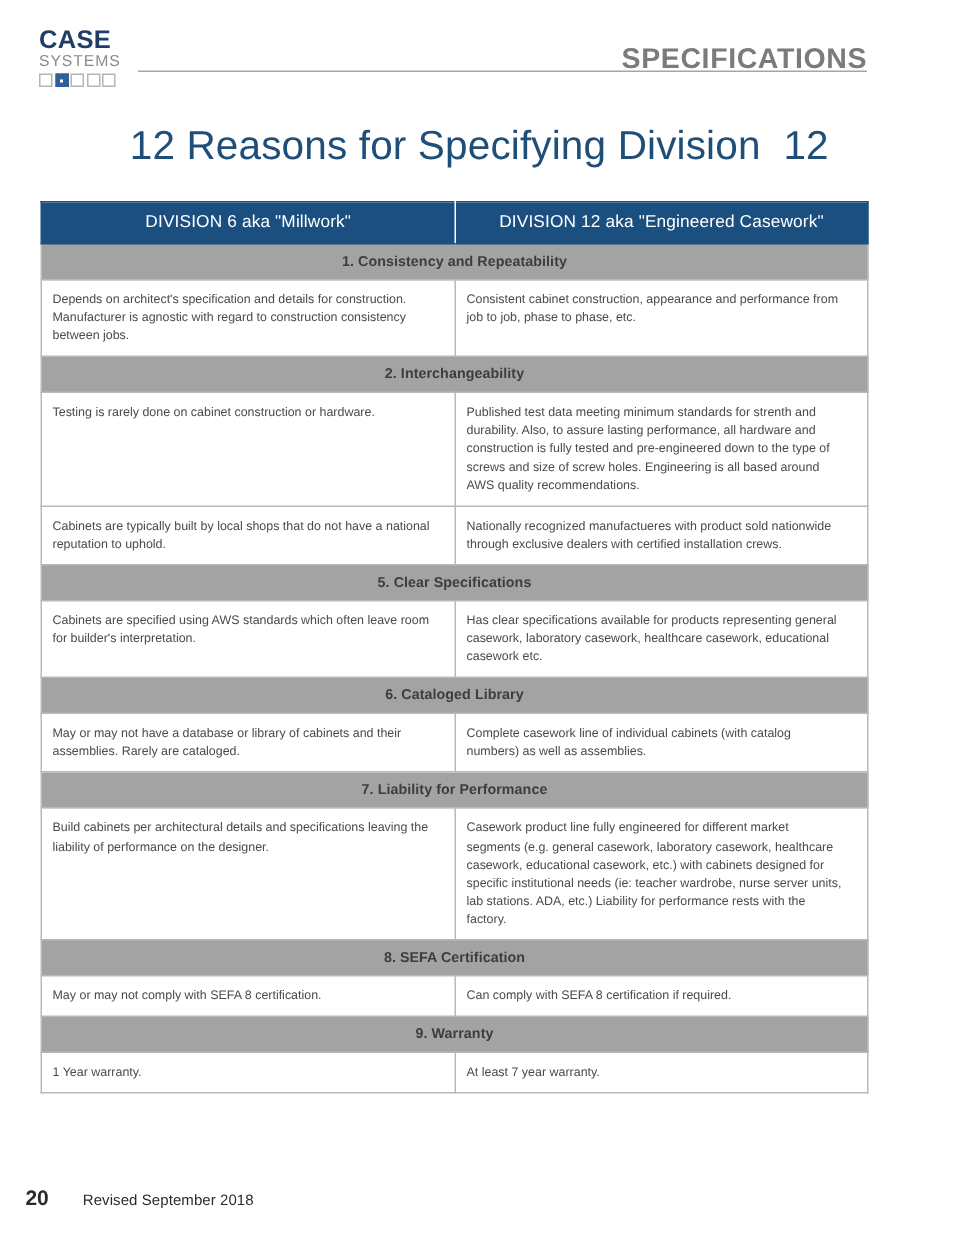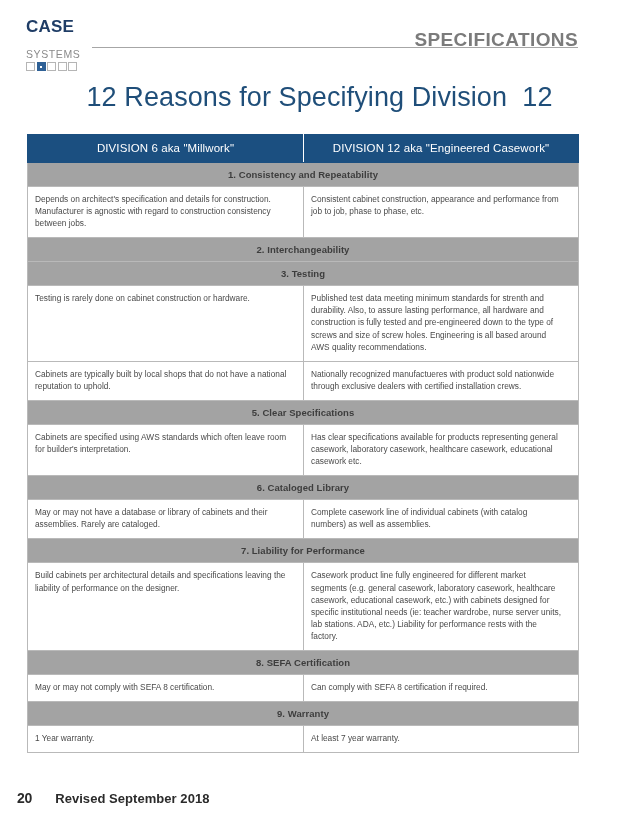--- a/index.html
+++ b/index.html
@@ -38,21 +38,21 @@
     line-height: 17px;
     display: block;
   }
   .logo-systems {
     font-family: "Liberation Sans", sans-serif;
     font-size: 10.5px;
     letter-spacing: 0.6px;
     color: #8a8a8a;
     line-height: 11px;
     display: block;
-    margin-top: 14px;
+    margin-top: 1px;
   }
   .logo-squares {
     display: flex;
     gap: 1.5px;
     margin-top: 2px;
   }
   .logo-squares i {
     display: block;
     width: 9px;
     height: 9px;
@@ -161,22 +161,22 @@
     align-items: baseline;
     gap: 23px;
   }
   .footer-page-number {
     font-size: 14px;
     font-weight: bold;
     color: #2b2b2b;
     letter-spacing: -0.2px;
   }
   .footer-revision {
-    font-size: 13px;
-    font-weight: bold;
+    font-size: 10px;
+    font-weight: normal;
     color: #2b2b2b;
     letter-spacing: 0.05px;
   }
 </style>
 </head>
 <body>
 
 <div class="page-header">
 
   <div class="logo">
@@ -217,23 +217,20 @@
     <tr>
       <td class="cell">Depends on architect's specification and details for construction. Manufacturer is agnostic with regard to construction consistency between jobs.</td>
       <td class="cell">Consistent cabinet construction, appearance and performance from job to job, phase to phase, etc.</td>
     </tr>
 
     <tr>
       <td class="section-head" colspan="2">2. Interchangeability</td>
     </tr>
 
     <tr>
-      <td class="section-head" colspan="2">3. Testing</td>
-    </tr>
-    <tr>
       <td class="cell">Testing is rarely done on cabinet construction or hardware.</td>
       <td class="cell">Published test data meeting minimum standards for strenth and durability. Also, to assure lasting performance, all hardware and construction is fully tested and pre-engineered down to the type of screws and size of screw holes. Engineering is all based around AWS quality recommendations.</td>
     </tr>
 
     <tr>
       <td class="cell">Cabinets are typically built by local shops that do not have a national reputation to uphold.</td>
       <td class="cell">Nationally recognized manufactueres with product sold nationwide through exclusive dealers with certified installation crews.</td>
     </tr>
 
     <tr>

